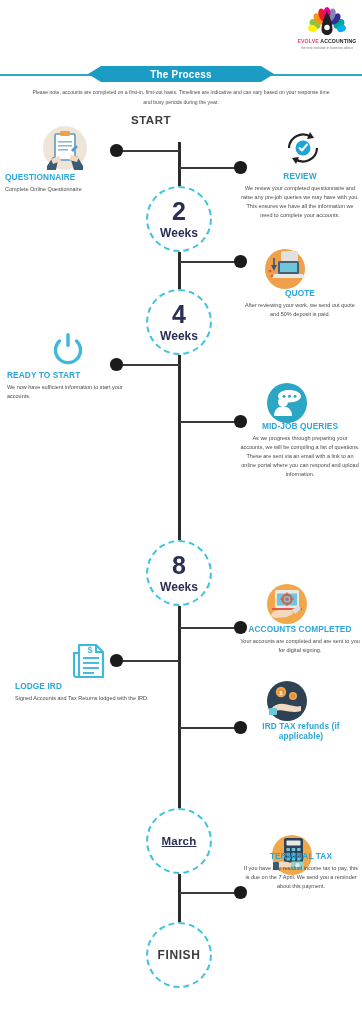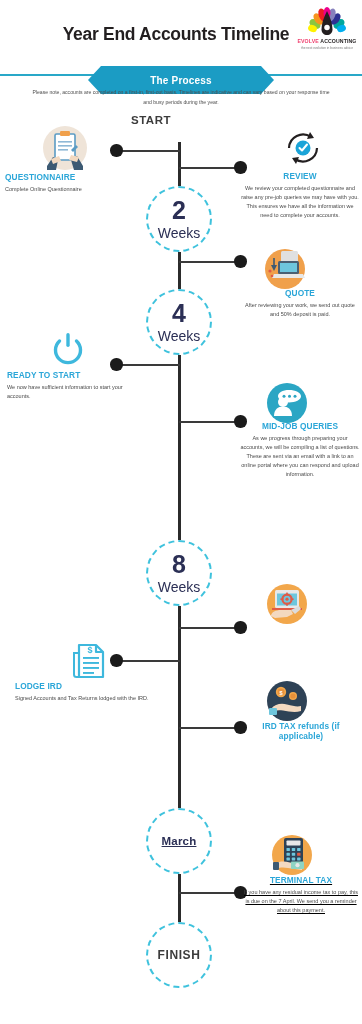--- a/index.html
+++ b/index.html
@@ -38,21 +38,21 @@
     text-align: center; font-size: 3.2px; color: #7a7a7a;
     white-space: nowrap; letter-spacing: 0px;
   }
 
   
   .banner-rule {
     position: absolute; left: 0; top: 74px; width: 362px; height: 1.5px;
     background: #29a8c8;
   }
   .banner {
-    position: absolute; left: 88px; top: 66px; width: 186px; height: 28px;
+    position: absolute; left: 88px; top: 66px; width: 186px; height: 16px;
     background: #1b9cc4;
     clip-path: polygon(0% 50%, 7% 0%, 93% 0%, 100% 50%, 93% 100%, 7% 100%);
     display: flex; align-items: center; justify-content: center;
   }
   .banner span {
     color: #ffffff; font-size: 10px; font-weight: bold; letter-spacing: 0.2px;
   }
   .note {
     position: absolute; left: 31px; top: 88px; width: 300px;
     text-align: center; font-size: 5.1px; color: #4d4d4d; line-height: 1.95;
@@ -73,21 +73,21 @@
     position: absolute; width: 66px; height: 66px; border-radius: 50%;
     border: 2.4px dashed #3ec2dd;
     display: flex; flex-direction: column;
     align-items: center; justify-content: center;
     background: #ffffff;
   }
   .milestone .num {
     font-size: 25px; font-weight: bold; color: #2b2f55; line-height: 1;
   }
   .milestone .unit {
-    font-size: 14px; font-weight: normal; color: #2b2f55; margin-top: 2px;
+    font-size: 12px; font-weight: bold; color: #2b2f55; margin-top: 2px;
   }
   .milestone .word {
     font-size: 11.5px; font-weight: bold; color: #2b2f55; letter-spacing: 0.2px; text-decoration: underline;
   }
   .milestone .finish {
     font-size: 12px; font-weight: bold; color: #3c3c3c; letter-spacing: 0.6px;
   }
 
   
   .step { position: absolute; }
@@ -111,21 +111,20 @@
   
   .icon-badge { position: absolute; }
   .icon-badge svg { display: block; }
 </style>
 </head>
 <body>
 
 <div id="page">
 
   <div class="header">
-    <div class="title">Year End Accounts Timeline</div>
 
     <div class="logo-wrap">
       <div class="logo-mark">
         <svg viewBox="0 0 76 60" width="38" height="30">
 
           <ellipse cx="14" cy="34" rx="8.5" ry="12" fill="#8cc63f" transform="rotate(-55 14 34)"></ellipse>
           <ellipse cx="62" cy="34" rx="8.5" ry="12" fill="#00a79d" transform="rotate(55 62 34)"></ellipse>
           <ellipse cx="21" cy="24" rx="8" ry="13" fill="#f7941e" transform="rotate(-38 21 24)"></ellipse>
           <ellipse cx="55" cy="24" rx="8" ry="13" fill="#2e3192" transform="rotate(38 55 24)"></ellipse>
           <ellipse cx="29" cy="16" rx="7.5" ry="13.5" fill="#ed1c24" transform="rotate(-20 29 16)"></ellipse>
@@ -297,20 +296,24 @@
       <circle cx="20" cy="15.2" r="4.6" fill="none" stroke="#e05a47" stroke-width="2.2"></circle>
       <circle cx="20" cy="15.2" r="1.6" fill="#e05a47"></circle>
       <rect x="19.2" y="8.6" width="1.6" height="3" fill="#e05a47"></rect>
       <rect x="19.2" y="18.8" width="1.6" height="3" fill="#e05a47"></rect>
       <rect x="13.4" y="14.4" width="3" height="1.6" fill="#e05a47"></rect>
       <rect x="23.6" y="14.4" width="3" height="1.6" fill="#e05a47"></rect>
       <rect x="5" y="24" width="30" height="2" fill="#e05a47"></rect>
       <path d="M4 32 C4 28 9 26 14 26 L24 26 L26 30 L20 33 L8 34 Z" fill="#f3d9c0"></path>
       <path d="M24 26 L32 22 L34 25 L28 30 Z" fill="#dcdcdc"></path>
     </svg>
+  </div>
+  <div class="step right" style="left:240px;top:624px;width:120px;">
+    <div class="step-title">ACCOUNTS COMPLETED</div>
+    <div class="step-desc">Your accounts are completed and are sent to you for digital signing.</div>
   </div>
 
   <div class="icon-badge" style="left:70px;top:641px;">
     <svg width="38" height="40" viewBox="0 0 38 40">
       <path d="M4 12 L9 12 L9 36 L6.5 36 A2.5 2.5 0 0 1 4 33.5 Z" fill="none" stroke="#3eb8dd" stroke-width="2"></path>
       <path d="M9 4 L26 4 L33 11 L33 36 L9 36 Z" fill="#ffffff" stroke="#3eb8dd" stroke-width="2.2" stroke-linejoin="round"></path>
       <path d="M26 4 L26 11 L33 11" fill="none" stroke="#3eb8dd" stroke-width="2.2" stroke-linejoin="round"></path>
       <rect x="13" y="16" width="16" height="1.9" fill="#3eb8dd"></rect>
       <rect x="13" y="21" width="16" height="1.9" fill="#3eb8dd"></rect>
       <rect x="13" y="26" width="16" height="1.9" fill="#3eb8dd"></rect>
@@ -353,18 +356,18 @@
       <rect x="25.1" y="17.8" width="3.4" height="3" rx="0.6" fill="#e05a47"></rect>
       <rect x="14.5" y="22.6" width="3.4" height="3" rx="0.6" fill="#6ec6dd"></rect>
       <rect x="19.8" y="22.6" width="3.4" height="3" rx="0.6" fill="#6ec6dd"></rect>
       <rect x="25.1" y="22.6" width="3.4" height="3" rx="0.6" fill="#6ec6dd"></rect>
       <path d="M3 28 C8 26 13 26 18 27.5 L30 30 L30 35 L16 33 C11 32 7 32.5 3 34 Z" fill="#f3d9c0"></path>
       <rect x="19" y="26.5" width="13" height="7.5" rx="0.8" fill="#8fd4c4"></rect>
       <circle cx="25.5" cy="30.2" r="2.1" fill="#e8e8e8"></circle>
       <rect x="1" y="27" width="6" height="8" rx="1" fill="#3d5a73"></rect>
     </svg>
   </div>
-  <div class="step right" style="left:242px;top:875px;width:118px;text-decoration:underline;">
+  <div class="step right" style="left:242px;top:851px;width:118px;">
     <div class="step-title">TERMINAL TAX</div>
     <div class="step-desc">If you have any residual income tax to pay, this is due on the 7 April.  We send you a reminder about this payment.</div>
   </div>
 
 </div>
 
 </body></html>

